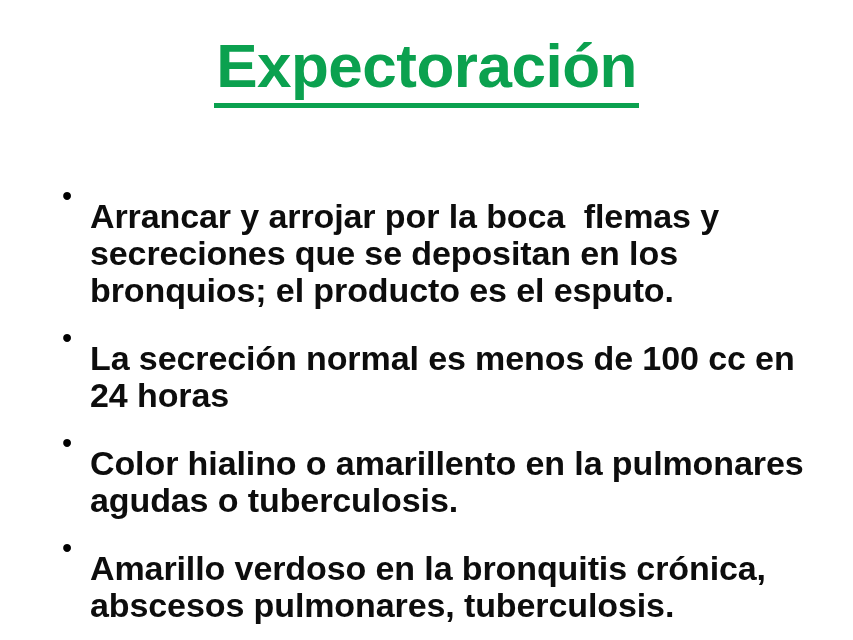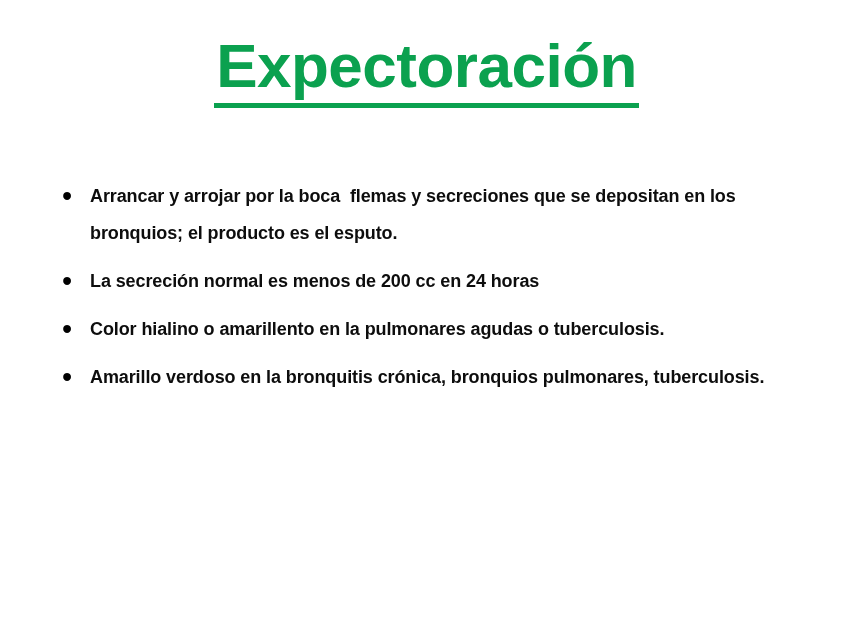--- a/index.html
+++ b/index.html
@@ -58,54 +58,55 @@
     width: 34px;
     font-size: 29px;
     line-height: 37px;
     color: #000000;
     text-align: left;
     padding-left: 6px;
     box-sizing: border-box;
   }
   .bullet-text {
     flex: 1 1 auto;
-    font-size: 18px;
+    font-size: 34px;
     line-height: 37px;
     font-weight: bold;
     color: #0d0d0d;
     letter-spacing: -0.1px;
     white-space: pre-wrap;
+    margin-top: 20px;
   }
 </style>
 </head>
 <body>
 
 <div class="slide">
 
   <div class="title-block">
     <span class="slide-title">Expectoración</span>
   </div>
 
   <div class="body-block">
 
     <div class="bullet-item">
       <span class="bullet-marker">•</span>
       <span class="bullet-text">Arrancar y arrojar por la boca  flemas y secreciones que se depositan en los bronquios; el producto es el esputo.</span>
     </div>
 
     <div class="bullet-item">
       <span class="bullet-marker">•</span>
-      <span class="bullet-text">La secreción normal es menos de 200 cc en 24 horas</span>
+      <span class="bullet-text">La secreción normal es menos de 100 cc en 24 horas</span>
     </div>
 
     <div class="bullet-item">
       <span class="bullet-marker">•</span>
       <span class="bullet-text">Color hialino o amarillento en la pulmonares agudas o tuberculosis.</span>
     </div>
 
     <div class="bullet-item">
       <span class="bullet-marker">•</span>
-      <span class="bullet-text">Amarillo verdoso en la bronquitis crónica, bronquios pulmonares, tuberculosis.</span>
+      <span class="bullet-text">Amarillo verdoso en la bronquitis crónica, abscesos pulmonares, tuberculosis.</span>
     </div>
 
   </div>
 
 </div>
 
 </body></html>

